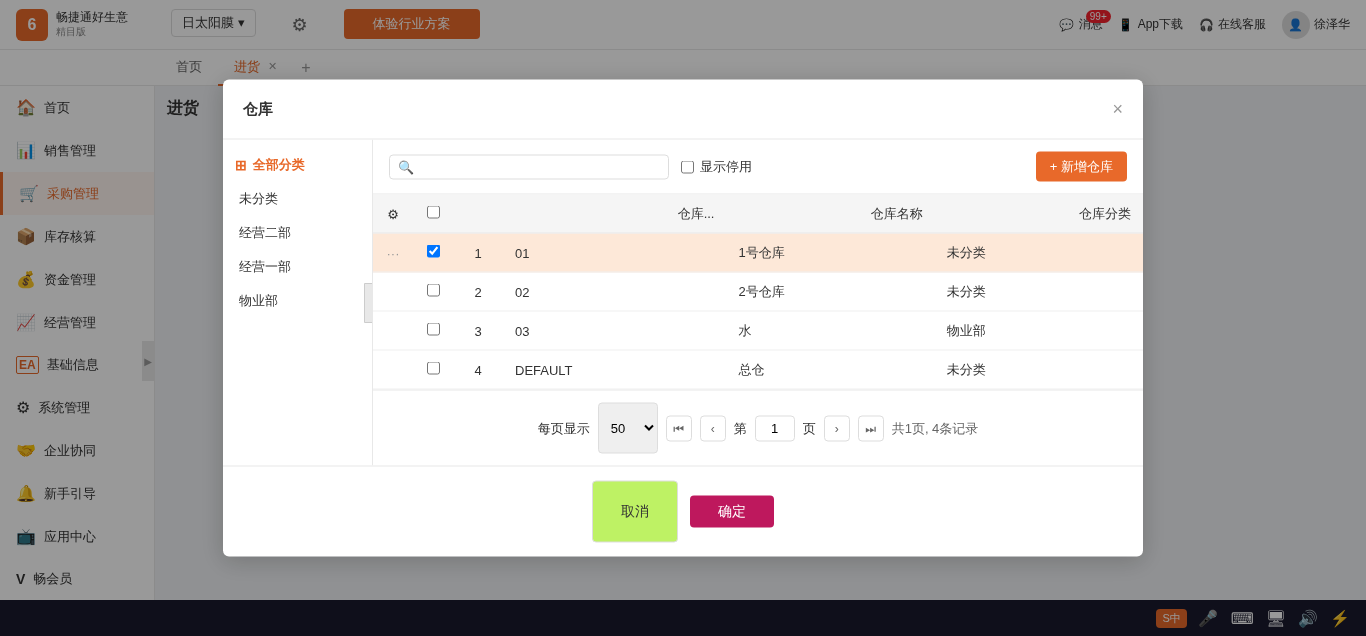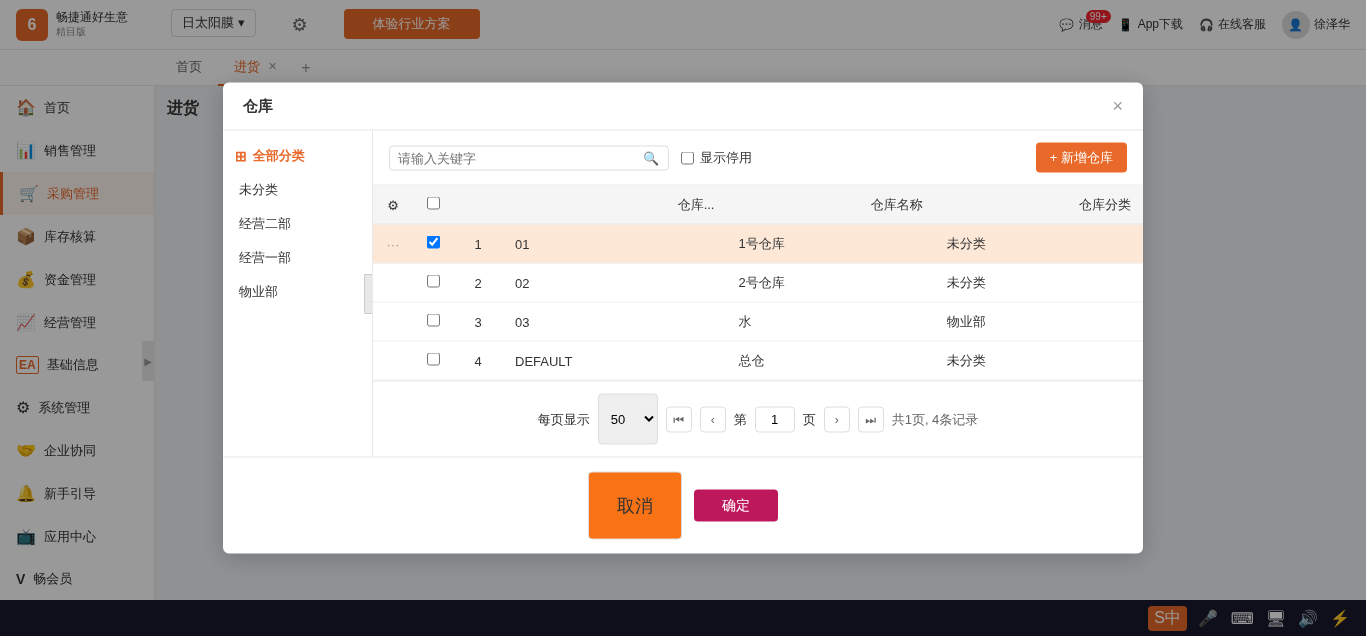--- a/index.html
+++ b/index.html
@@ -131,21 +131,21 @@
       border-radius: 6px;
       width: 920px;
       max-height: 540px;
       z-index: 200;
       display: flex;
       flex-direction: column;
       box-shadow: 0 4px 24px rgba(0,0,0,0.2);
     }
     .modal-header {
       display: flex; align-items: flex-start; justify-content: space-between;
-      padding: 14px 20px;
+      padding: 20px 20px;
       border-bottom: 1px solid #e8e8e8;
     }
     .modal-title { font-size: 15px; font-weight: bold; color: #333; }
     .modal-close {
       cursor: pointer; color: #999; font-size: 18px; line-height: 1;
     }
     .modal-body {
       display: flex;
       flex: 1;
       overflow: hidden;
@@ -240,21 +240,21 @@
     }
     .page-info { color: #666; font-size: 13px; }
 
     
     .modal-footer {
       display: flex; align-items: center; justify-content: center;
       gap: 12px; padding: 14px 20px; border-top: 1px solid #e8e8e8;
     }
     .cancel-btn {
       padding: 21px 28px; border: 1px solid #ddd; border-radius: 4px;
-      background: #f97316; cursor: pointer; font-size: 18px; color: #333;
+      background: #bef264; cursor: pointer; font-size: 14px; color: #333;
     }
     .confirm-btn {
       padding: 7px 28px; border: none; border-radius: 4px;
       background: #be185d; color: white; cursor: pointer; font-size: 14px;
     }
 
     
     .bottom-bar {
       position: fixed; bottom: 0; left: 0; right: 0;
       height: 36px; background: #1a1a2e;
@@ -410,21 +410,20 @@
       <div class="category-item">经营二部</div>
       <div class="category-item">经营一部</div>
       <div class="category-item">物业部</div>
 
       <div style="position:absolute;right:-8px;top:50%;transform:translateY(-50%);width:16px;height:40px;background:#e8e8e8;border:1px solid #ccc;border-radius:0 4px 4px 0;display:flex;align-items:center;justify-content:center;cursor:pointer;font-size:10px;color:#666;z-index:10;">《</div>
     </div>
 
     <div class="modal-main">
       <div class="modal-toolbar">
         <div class="search-box">
-          <input class="search-input" type="text" placeholder="请输入关键字" style="">
           <span style="color:#999;cursor:pointer;">🔍</span>
         </div>
         <label class="checkbox-label">
           <input type="checkbox" style="">
           <span>显示停用</span>
         </label>
         <button class="add-btn">+ 新增仓库</button>
       </div>
 
       <div class="table-container">
@@ -521,19 +520,19 @@
     </div>
   </div>
 
   <div class="modal-footer">
     <button class="cancel-btn">取消</button>
     <button class="confirm-btn">确定</button>
   </div>
 </div>
 
 <div class="bottom-bar">
-  <span class="bottom-icon" style="background:#e8692a;border-radius:4px;padding:2px 6px;font-size:16px;">S中</span>
+  <span class="bottom-icon" style="background:#e8692a;border-radius:4px;padding:2px 6px;font-size:11px;">S中</span>
   <span class="bottom-icon">🎤</span>
   <span class="bottom-icon">⌨</span>
   <span class="bottom-icon">🖥</span>
   <span class="bottom-icon">🔊</span>
   <span class="bottom-icon">⚡</span>
 </div>
 
 </body></html>

